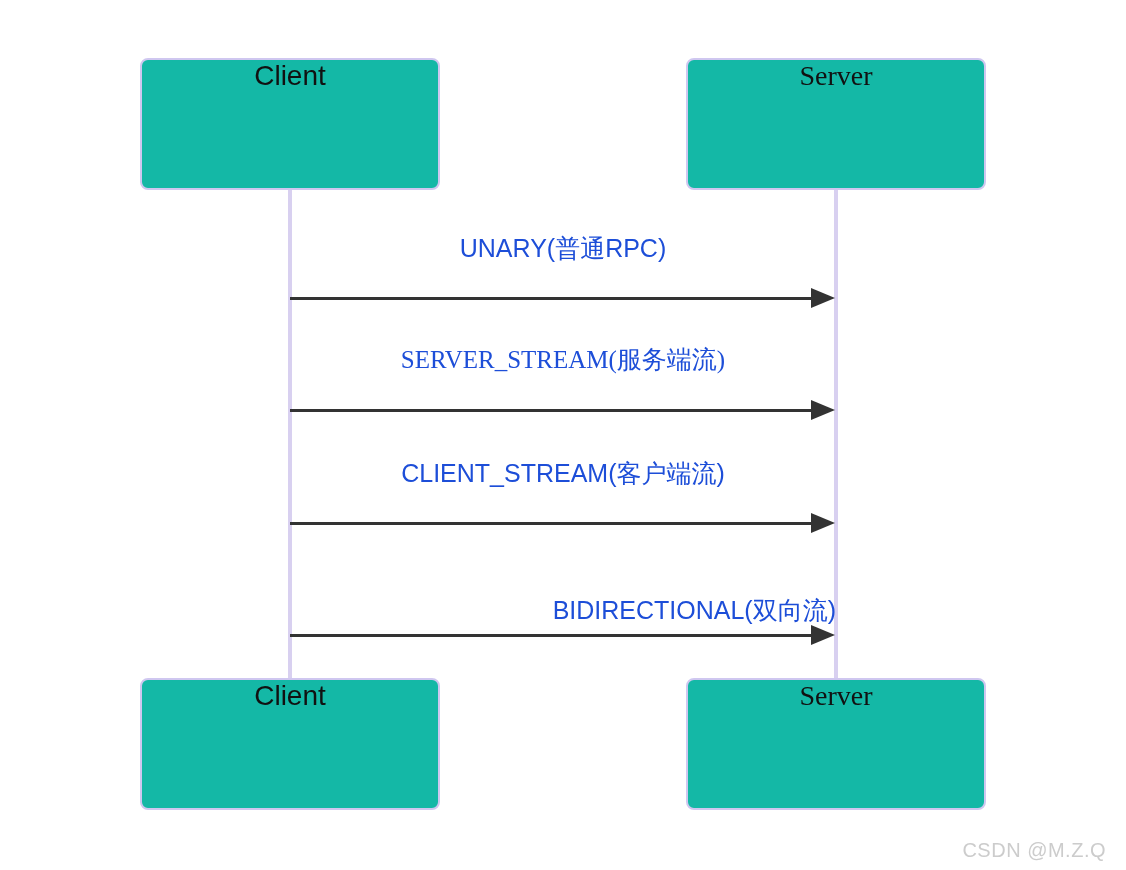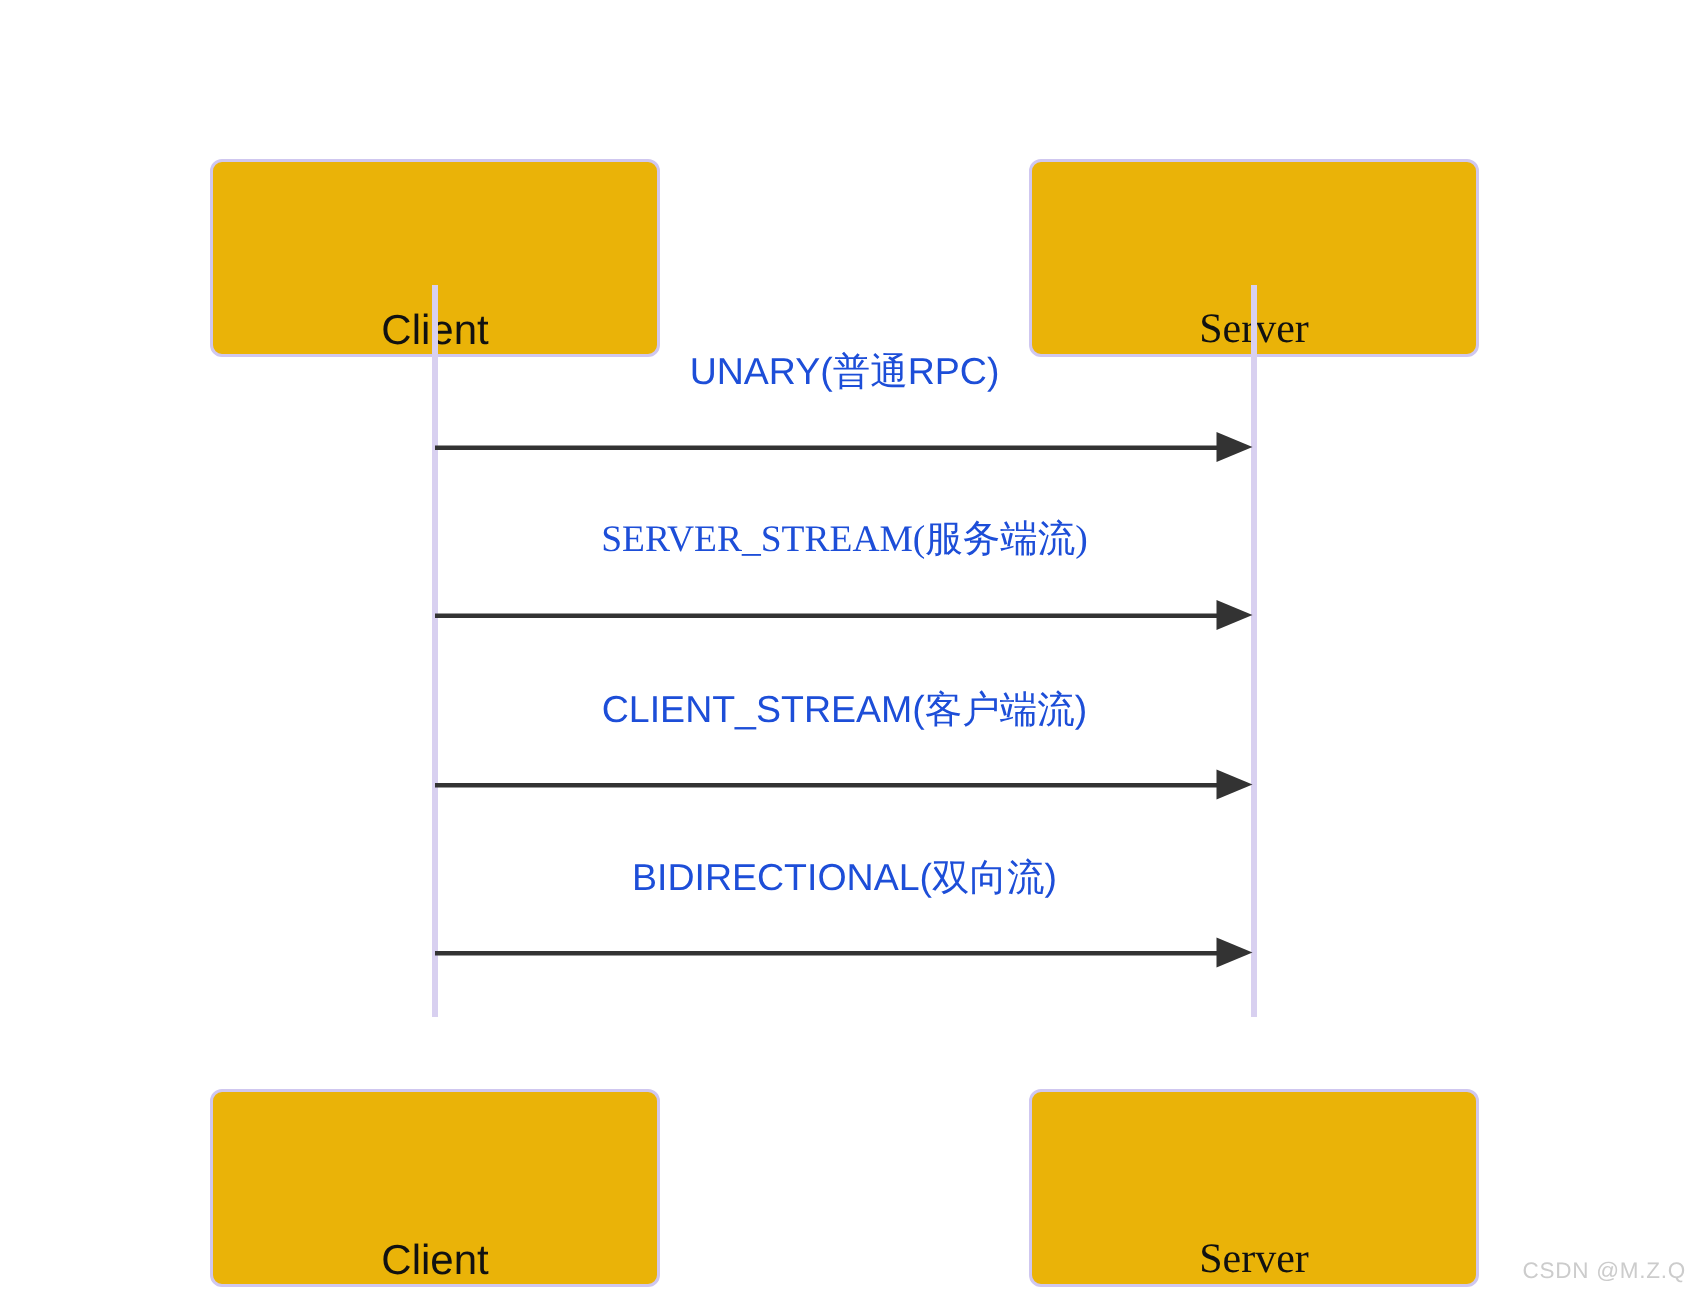--- a/index.html
+++ b/index.html
@@ -14,29 +14,28 @@
     height: 870px;
     background: #ffffff;
     overflow: hidden;
   }
 
   
   .actor-box {
     position: absolute;
     width: 296px;
     height: 128px;
-    background: #eab308;
+    background: #14b8a6;
     border: 2px solid #CFC7F0;
     border-radius: 8px;
     display: flex;
-    align-items: flex-end;
+    align-items: flex-start;
     justify-content: center;
     font-size: 28px;
     color: #111111;
-    margin-top: 48px;
   }
   .actor-client { left: 140px; }
   .actor-server { left: 686px; font-family: Liberation Serif, serif; }
   .actor-top    { top: 58px; }
   .actor-bottom { top: 678px; }
 
   
   .lifeline {
     position: absolute;
     top: 190px;
@@ -80,30 +79,30 @@
   .m1.msg-head  { top: 288px; }
 
   .m2.msg-label { top: 343px; font-family: Liberation Serif, serif; }
   .m2.msg-line  { top: 409px; }
   .m2.msg-head  { top: 400px; }
 
   .m3.msg-label { top: 456px; }
   .m3.msg-line  { top: 522px; }
   .m3.msg-head  { top: 513px; }
 
-  .m4.msg-label { top: 568px; }
+  .m4.msg-label { top: 593px; text-align: right; }
   .m4.msg-line  { top: 634px; }
   .m4.msg-head  { top: 625px; }
 
   
   .watermark {
     position: absolute;
     top: 839px;
-    right: 2px;
-    font-size: 15px;
+    right: 20px;
+    font-size: 20px;
     color: #cccccc;
     letter-spacing: 0.5px;
   }
 </style>
 </head>
 <body>
 
 <div class="canvas">
 
   <div class="actor-box actor-client actor-top">

